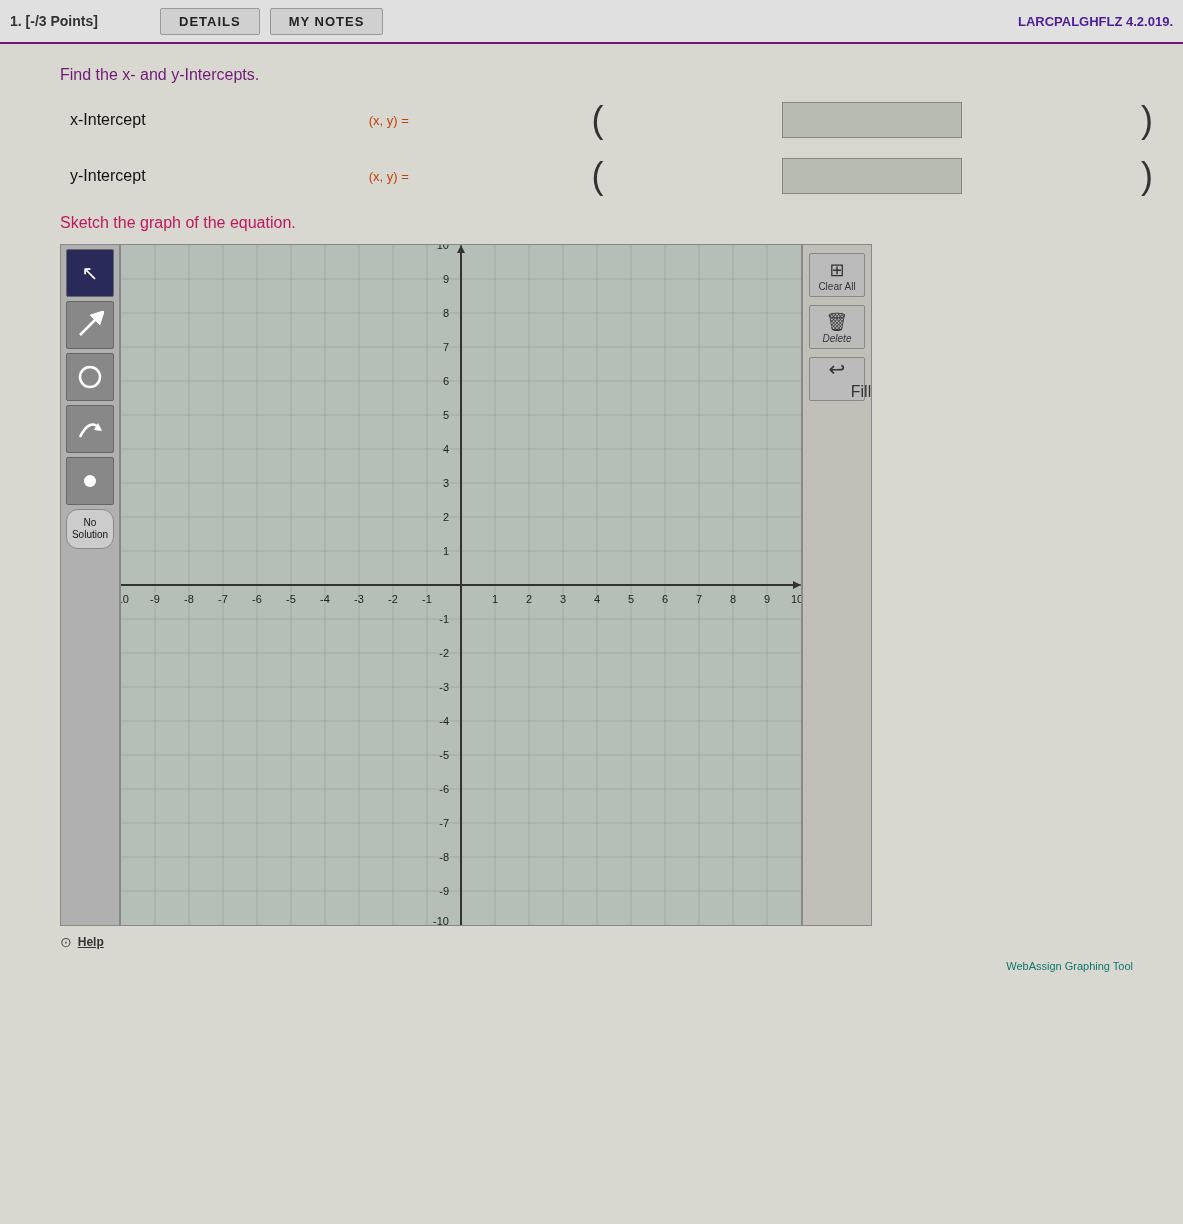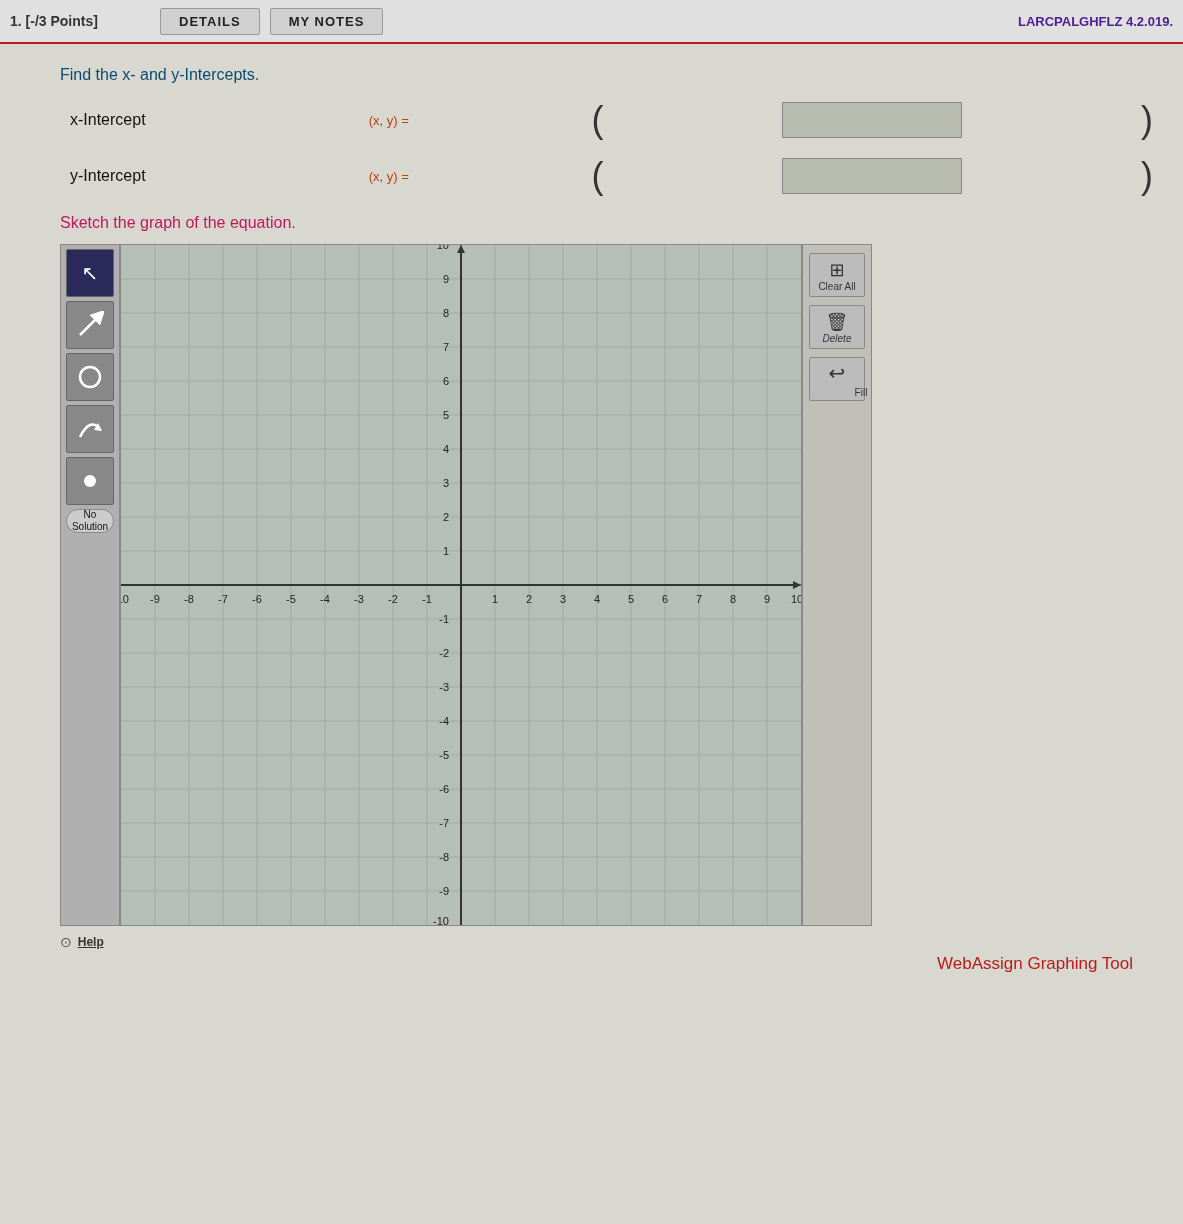--- a/index.html
+++ b/index.html
@@ -8,21 +8,21 @@
       font-family: Arial, sans-serif;
       width: 1183px;
       min-height: 1224px;
       overflow-x: hidden;
     }
 
     .top-bar {
       display: flex;
       align-items: center;
       background: #e0e0e0;
-      border-bottom: 2px solid #b91c1c;
+      border-bottom: 2px solid #701a75;
       padding: 6px 10px;
       gap: 10px;
       height: 44px;
     }
 
     .top-bar-left {
       font-weight: bold;
       font-size: 14px;
       color: #333;
       min-width: 140px;
@@ -48,21 +48,21 @@
     }
 
     .main-content {
       background: #d8d8d0;
       padding: 22px 30px 20px 60px;
       min-height: 1180px;
     }
 
     .instruction {
       font-size: 16px;
-      color: #0c4a6e;
+      color: #701a75;
       margin-bottom: 18px;
       font-weight: normal;
     }
 
     .equation {
       font-size: 18px;
       color: #111;
       margin-bottom: 28px;
       margin-left: 50px;
     }
@@ -141,21 +141,21 @@
       color: #fff;
     }
 
     .tool-btn.active {
       background: #2a2a5a;
       color: #fff;
     }
 
     .tool-btn-no-solution {
       width: 48px;
-      height: 24px;
+      height: 40px;
       background: #ccc;
       border: 1px solid #888;
       border-radius: 12px;
       cursor: pointer;
       font-size: 10px;
       color: #111;
       text-align: center;
       display: flex;
       align-items: center;
       justify-content: center;
@@ -226,23 +226,23 @@
     .help-link {
       font-size: 12px;
       color: #333;
       text-decoration: underline;
       cursor: pointer;
       font-weight: bold;
     }
 
     .webassign-footer {
       text-align: right;
-      font-size: 17px;
-      color: #b91c1c;
-      margin-top: 4px;
+      font-size: 11px;
+      color: #0f766e;
+      margin-top: 10px;
       padding-right: 20px;
     }
   </style>
 </head>
 <body>
 
 <div class="top-bar">
   <span class="top-bar-left">1. [-/3 Points]</span>
   <button class="top-bar-btn">DETAILS</button>
   <button class="top-bar-btn">MY NOTES</button>
@@ -412,21 +412,21 @@
         </div>
       </div>
       <div class="right-btn">
         <div>
           <div style="font-size:18px;">🗑</div>
           <div style="font-size:10px;font-style:italic;">Delete</div>
         </div>
       </div>
       <div class="fill-btn">
         <div style="font-size:20px;">↩</div>
-        <div style="font-size:10px;padding-left:48px;">Fill</div>
+        <div style="font-size:16px;padding-left:48px;">Fill</div>
       </div>
     </div>
   </div>
 
   <div class="help-row">
     <span style="font-size:14px; color:#555;">⊙</span>
     <span class="help-link">Help</span>
   </div>
 
   <div class="webassign-footer">

